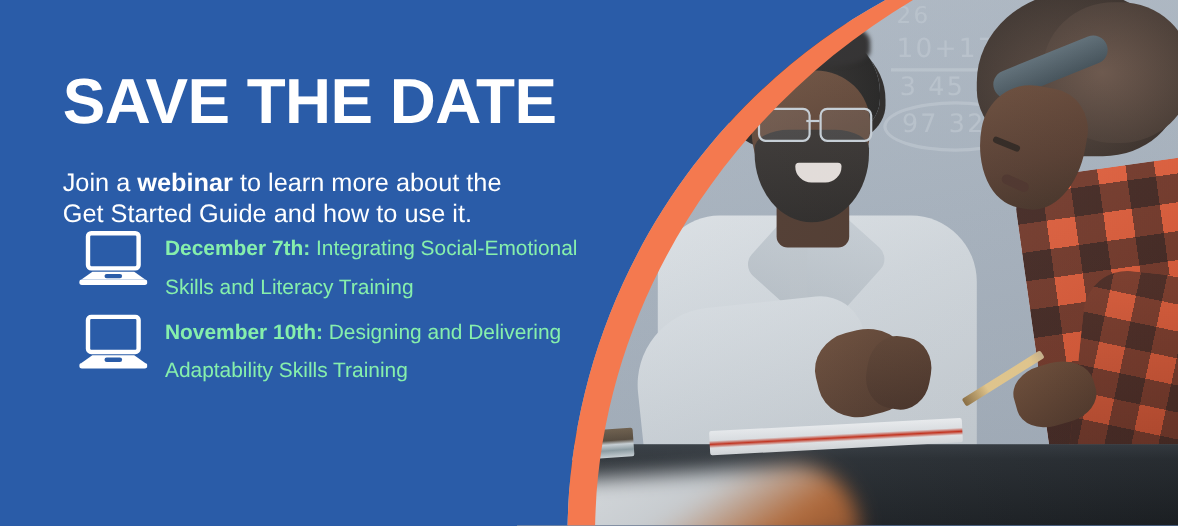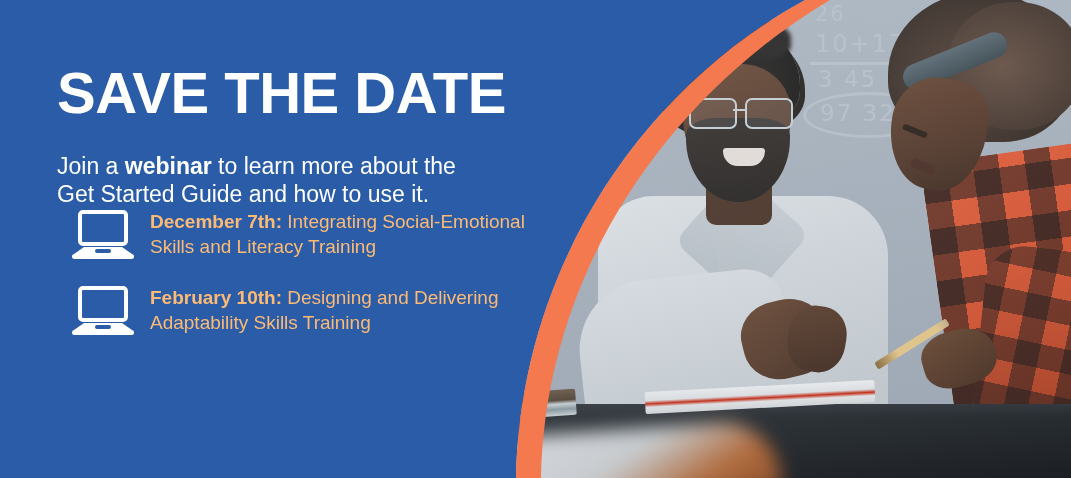--- a/index.html
+++ b/index.html
@@ -193,21 +193,21 @@
   .subhead{
     position:absolute;left:57px;top:152px;width:400px;
     font-size:23px;line-height:28px;color:#ffffff;
   }
   .subhead b{font-weight:bold;}
 
   .event{position:absolute;left:72px;display:flex;align-items:flex-start;gap:16px;}
   .ev1{top:206px;}
   .ev2{top:282px;}
   .laptop{width:62px;height:50px;flex:0 0 62px;position:relative;margin-top:4px;}
-  .ev-text{font-size:19px;line-height:25px;color:#fdba74;width:400px;padding-top:3px;}
+  .ev-text{font-size:19px;line-height:35px;color:#86efac;width:400px;padding-top:3px;}
   .ev-text b{font-weight:bold;}
 </style>
 </head>
 <body>
 
 <div class="banner">
 
   <div class="photo">
     <div class="wb-note wb1">26</div>
     <div class="wb-note wb2">10+17</div>
@@ -278,17 +278,17 @@
 
     <div class="event ev2">
       <span class="laptop">
         <svg viewBox="0 0 62 50" width="62" height="50">
           <rect x="8" y="2" width="46" height="32" rx="3" ry="3" fill="none" stroke="#ffffff" stroke-width="4"></rect>
           <path d="M2,44 L12,37 L50,37 L60,44 Z" fill="#ffffff"></path>
           <rect x="0" y="44" width="62" height="5" rx="2.5" fill="#ffffff"></rect>
           <rect x="23" y="39" width="16" height="4" rx="2" fill="#2a5ca8"></rect>
         </svg>
       </span>
-      <span class="ev-text"><b>February 10th:</b><span> Designing and Delivering Adaptability Skills Training</span></span>
+      <span class="ev-text"><b>November 10th:</b><span> Designing and Delivering Adaptability Skills Training</span></span>
     </div>
 
   </div>
 </div>
 
 </body></html>

